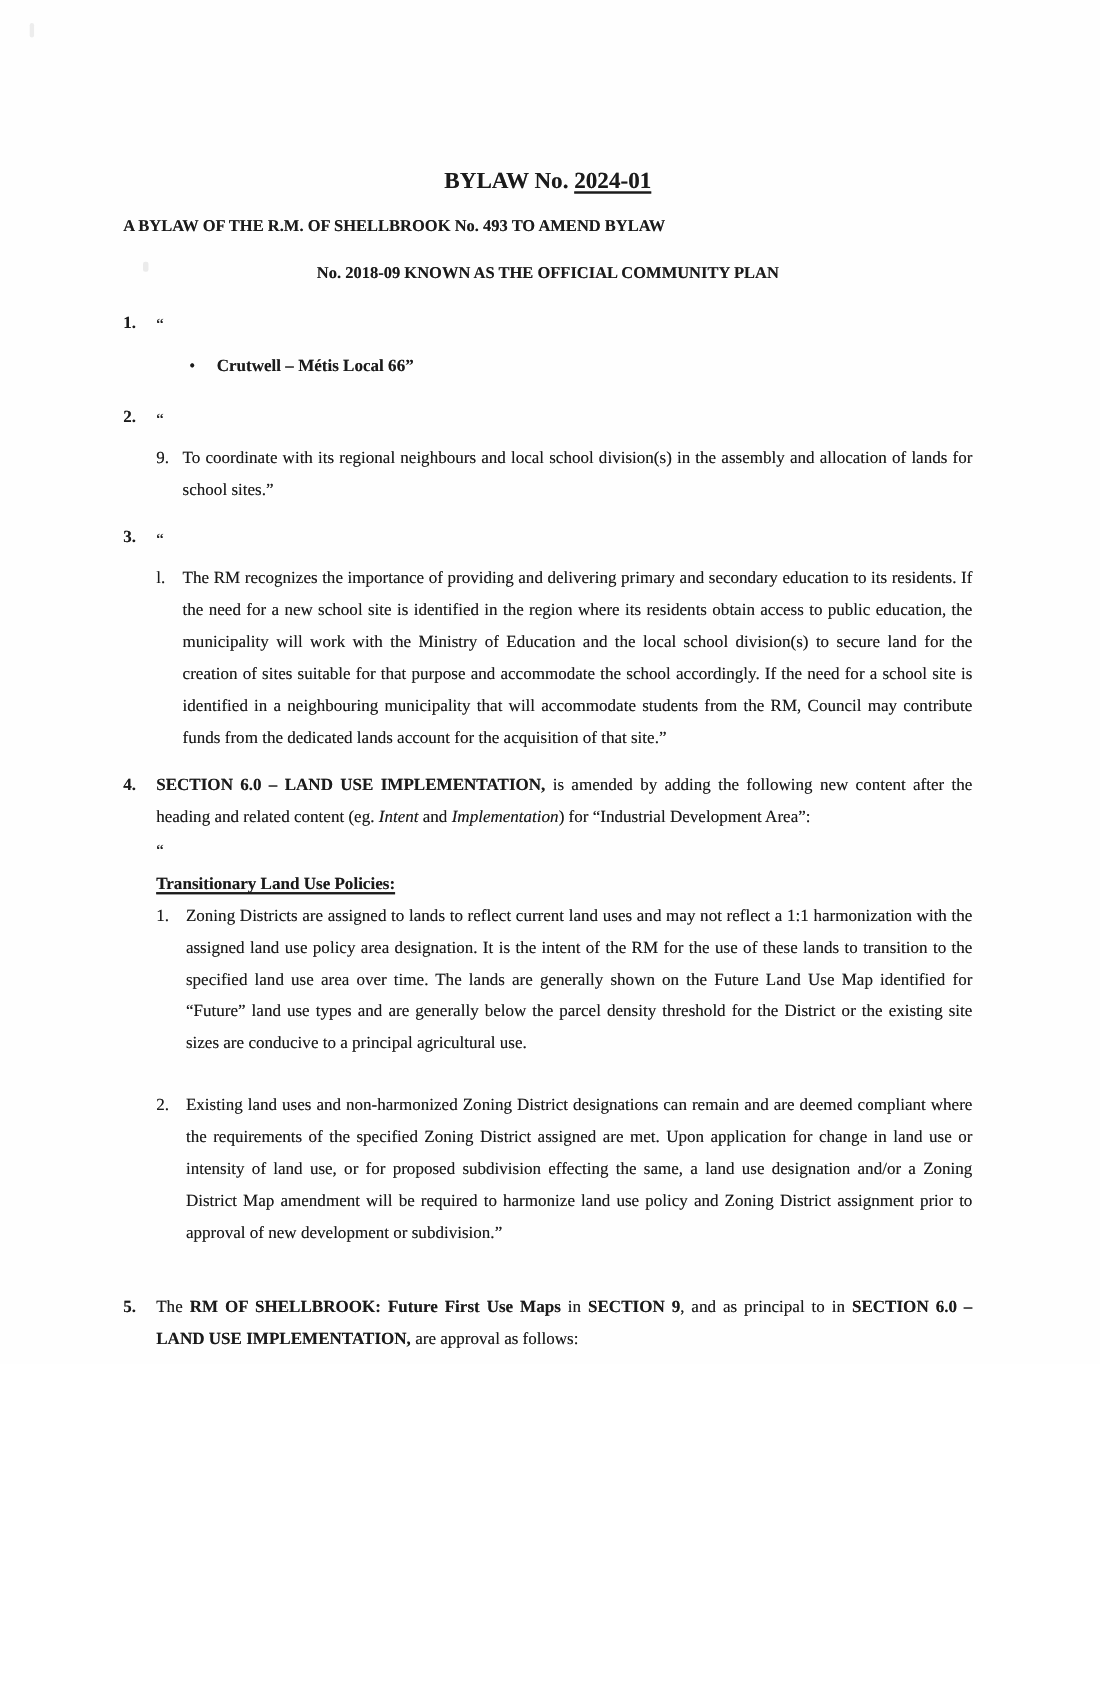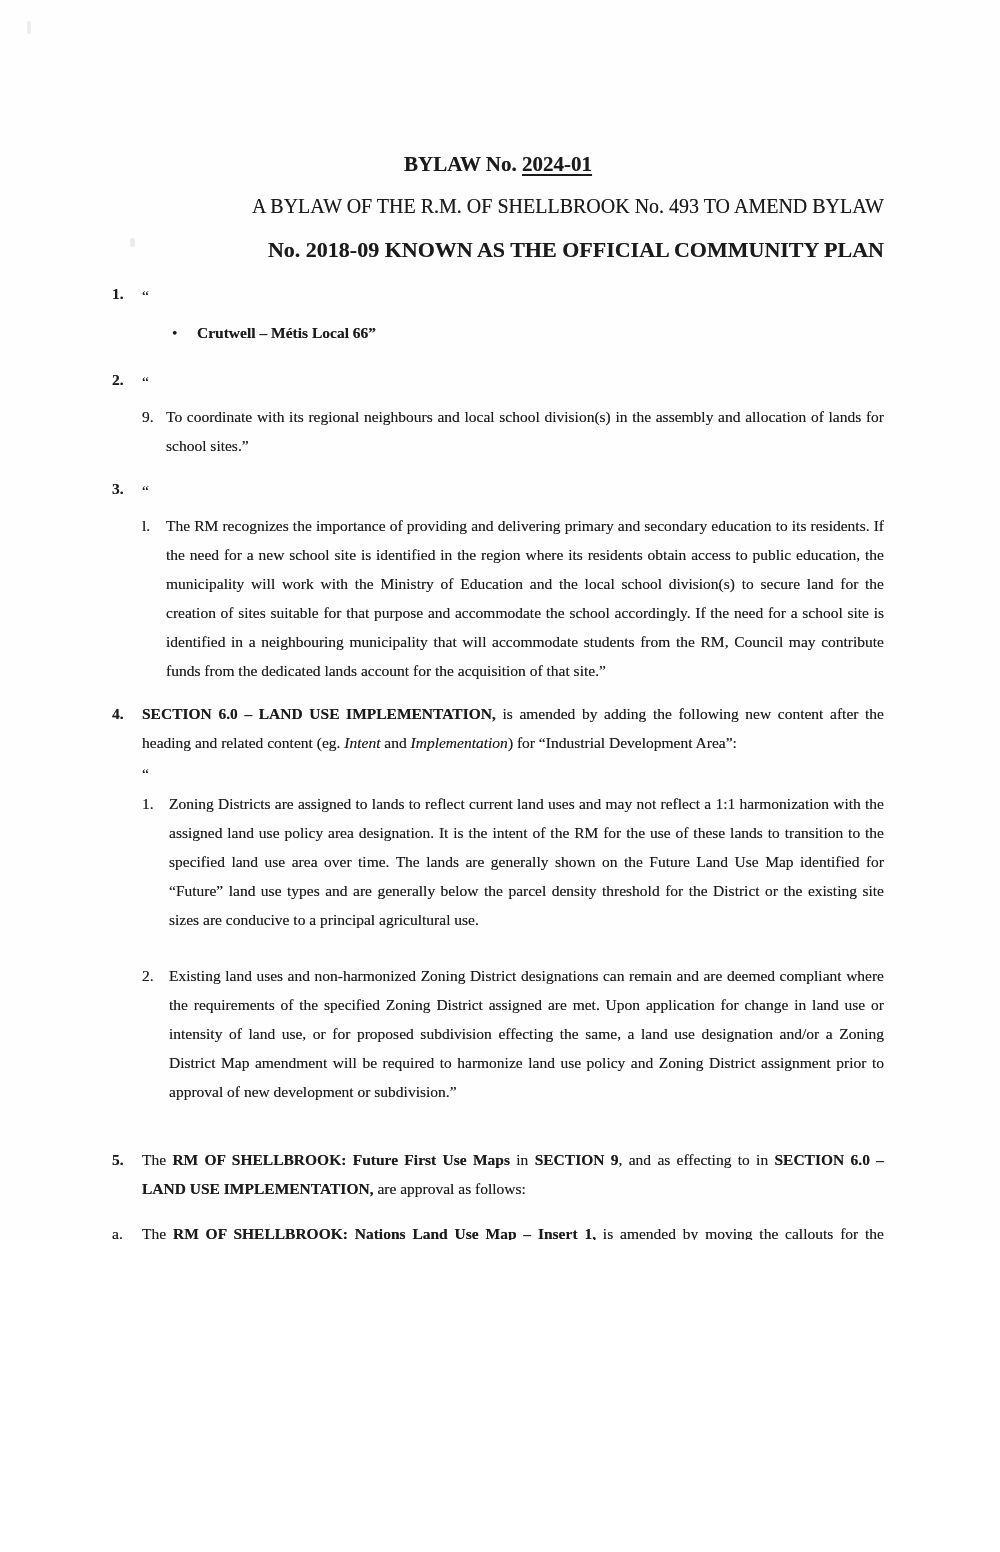--- a/index.html
+++ b/index.html
@@ -23,27 +23,27 @@
     text-align:center;
     font-size:21px;font-weight:700;
     margin:0 0 13px 0;
   }
   .title1 .num{
     text-decoration:underline;
     text-underline-offset:3px;
     text-decoration-thickness:2px;
   }
   .title2{
-    text-align:right;
-    font-size:20px;font-weight:400;
+    text-align:left;
+    font-size:15px;font-weight:700;
     margin:0 0 14px 0;
   }
   .title3{
-    text-align:right;
-    font-size:22px;font-weight:700;
+    text-align:center;
+    font-size:15px;font-weight:700;
     margin:0 0 15px 0;
   }
   .intro{
     margin:0 0 44px 0;
     text-align:justify;
   }
   .item{
     display:flex;
     margin:0 0 12px 0;
   }
@@ -146,35 +146,36 @@
           <span class="ctxt">The RM recognizes the importance of providing and delivering primary and secondary education to its residents. If the need for a new school site is identified in the region where its residents obtain access to public education, the municipality will work with the Ministry of Education and the local school division(s) to secure land for the creation of sites suitable for that purpose and accommodate the school accordingly.  If the need for a school site is identified in a neighbouring municipality that will accommodate students from the RM, Council may contribute funds from the dedicated lands account for the acquisition of that site.”</span>
         </div>
       </div>
     </div>
 
     <div class="item">
       <div class="num">4.</div>
       <div class="body">
         <p><span class="b">SECTION 6.0 – LAND USE IMPLEMENTATION,</span><span> is amended by adding the following new content after the heading and related content (eg. </span><span class="i">Intent</span><span> and </span><span class="i">Implementation</span><span>) for “Industrial Development Area”:</span></p>
         <div class="quote-line">“</div>
+        <p class="subheading">Transitionary Land Use Policies:</p>
         <div class="sub-item">
           <span class="snum">1.</span>
           <span class="stxt">Zoning Districts are assigned to lands to reflect current land uses and may not reflect a 1:1 harmonization with the assigned land use policy area designation. It is the intent of the RM for the use of these lands to transition to the specified land use area over time. The lands are generally shown on the Future Land Use Map identified for “Future” land use types and are generally below the parcel density threshold for the District or the existing site sizes are conducive to a principal agricultural use.</span>
         </div>
         <div class="sub-item">
           <span class="snum">2.</span>
           <span class="stxt">Existing land uses and non-harmonized Zoning District designations can remain and are deemed compliant where the requirements of the specified Zoning District assigned are met. Upon application for change in land use or intensity of land use, or for proposed subdivision effecting the same, a land use designation and/or a Zoning District Map amendment will be required to harmonize land use policy and Zoning District assignment prior to approval of new development or subdivision.”</span>
         </div>
       </div>
     </div>
 
     <div class="item mb16">
       <div class="num">5.</div>
       <div class="body">
-        <p><span>The </span><span class="b">RM OF SHELLBROOK: Future First Use Maps</span><span> in </span><span class="b">SECTION 9</span><span>, and as effecting to in </span><span class="b">SECTION 6.0 – LAND USE IMPLEMENTATION,</span><span> are approval as follows:</span></p>
+        <p><span>The </span><span class="b">RM OF SHELLBROOK: Future First Use Maps</span><span> in </span><span class="b">SECTION 9</span><span>, and as principal to in </span><span class="b">SECTION 6.0 – LAND USE IMPLEMENTATION,</span><span> are approval as follows:</span></p>
       </div>
     </div>
 
     <div class="item">
       <div class="num reg">a.</div>
       <div class="body">
         <p><span>The </span><span class="b">RM OF SHELLBROOK: Nations Land Use Map – Insert 1,</span><span> is amended by moving the callouts for the Hamlets of Holbein and Crutwell to the appropriate land locations which are NW ¼ 14-49-02-W3M and NW ¼ 10-49-01-W3M respectively;</span></p>
       </div>
     </div>
 

